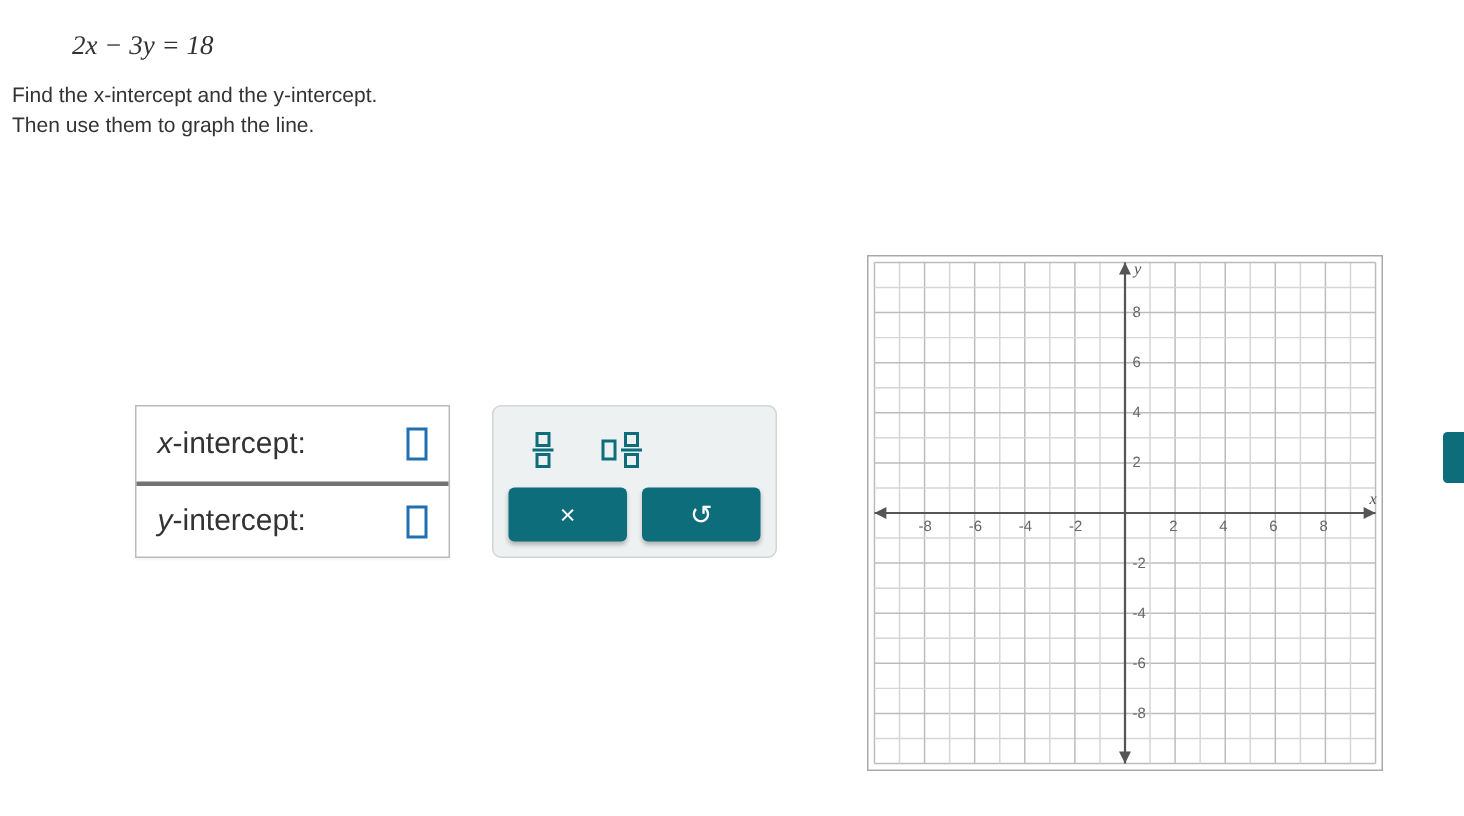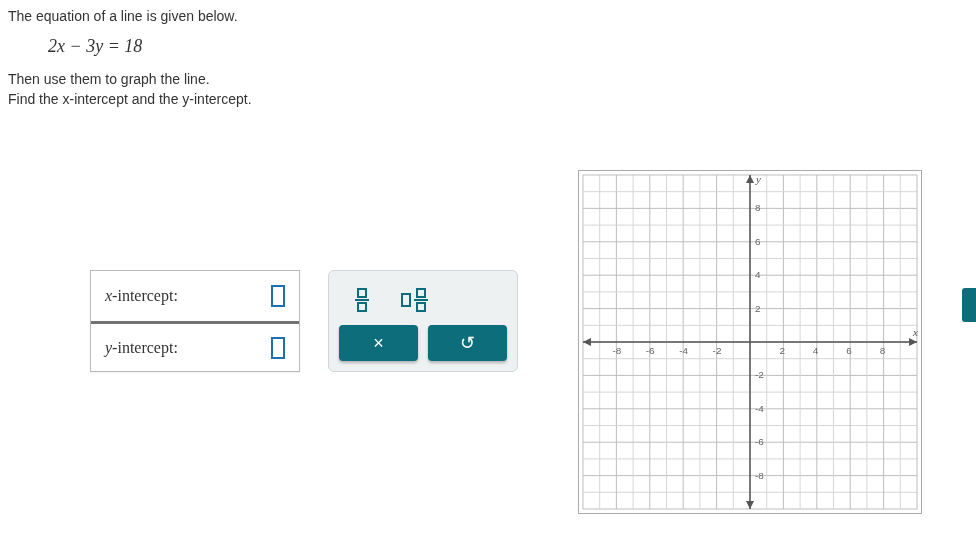--- a/index.html
+++ b/index.html
@@ -37,22 +37,22 @@
     box-shadow: 0 1px 2px rgba(0,0,0,0.06);
   }
   .intercept-row {
     display: flex;
     align-items: center;
     height: 50px;
     padding: 0 14px;
   }
   .intercept-row + .intercept-row { border-top: 3px solid #737373; }
   .intercept-label {
-    font-family: Liberation Serif, serif;
-    font-size: 16px;
+    font-family: Liberation Sans, sans-serif;
+    font-size: 20px;
     flex: 1;
   }
   .intercept-label .var { font-style: italic; }
   .input-slot {
     width: 14px;
     height: 22px;
     border: 2px solid #1f6fb2;
     background: #fff;
   }
   .tool-panel {
@@ -130,24 +130,23 @@
     width: 14px;
     height: 34px;
     background: #0d6d7a;
     border-radius: 3px 0 0 3px;
   }
 </style>
 </head>
 <body>
 
 <div class="top-block">
-  <div class="prompt-text">The equation of a line is given below.</div>
   <div class="equation">2x − 3y = 18</div>
+  <div class="instructions">Find the x-intercept and the y-intercept.</div>
   <div class="instructions">Then use them to graph the line.</div>
-  <div class="instructions">Find the x-intercept and the y-intercept.</div>
 </div>
 
 <div class="work-area">
 
   <div class="intercept-panel">
     <div class="intercept-row">
       <div class="intercept-label">
         <span class="var">x</span><span>-intercept:</span>
       </div>
       <div class="input-slot"></div>

